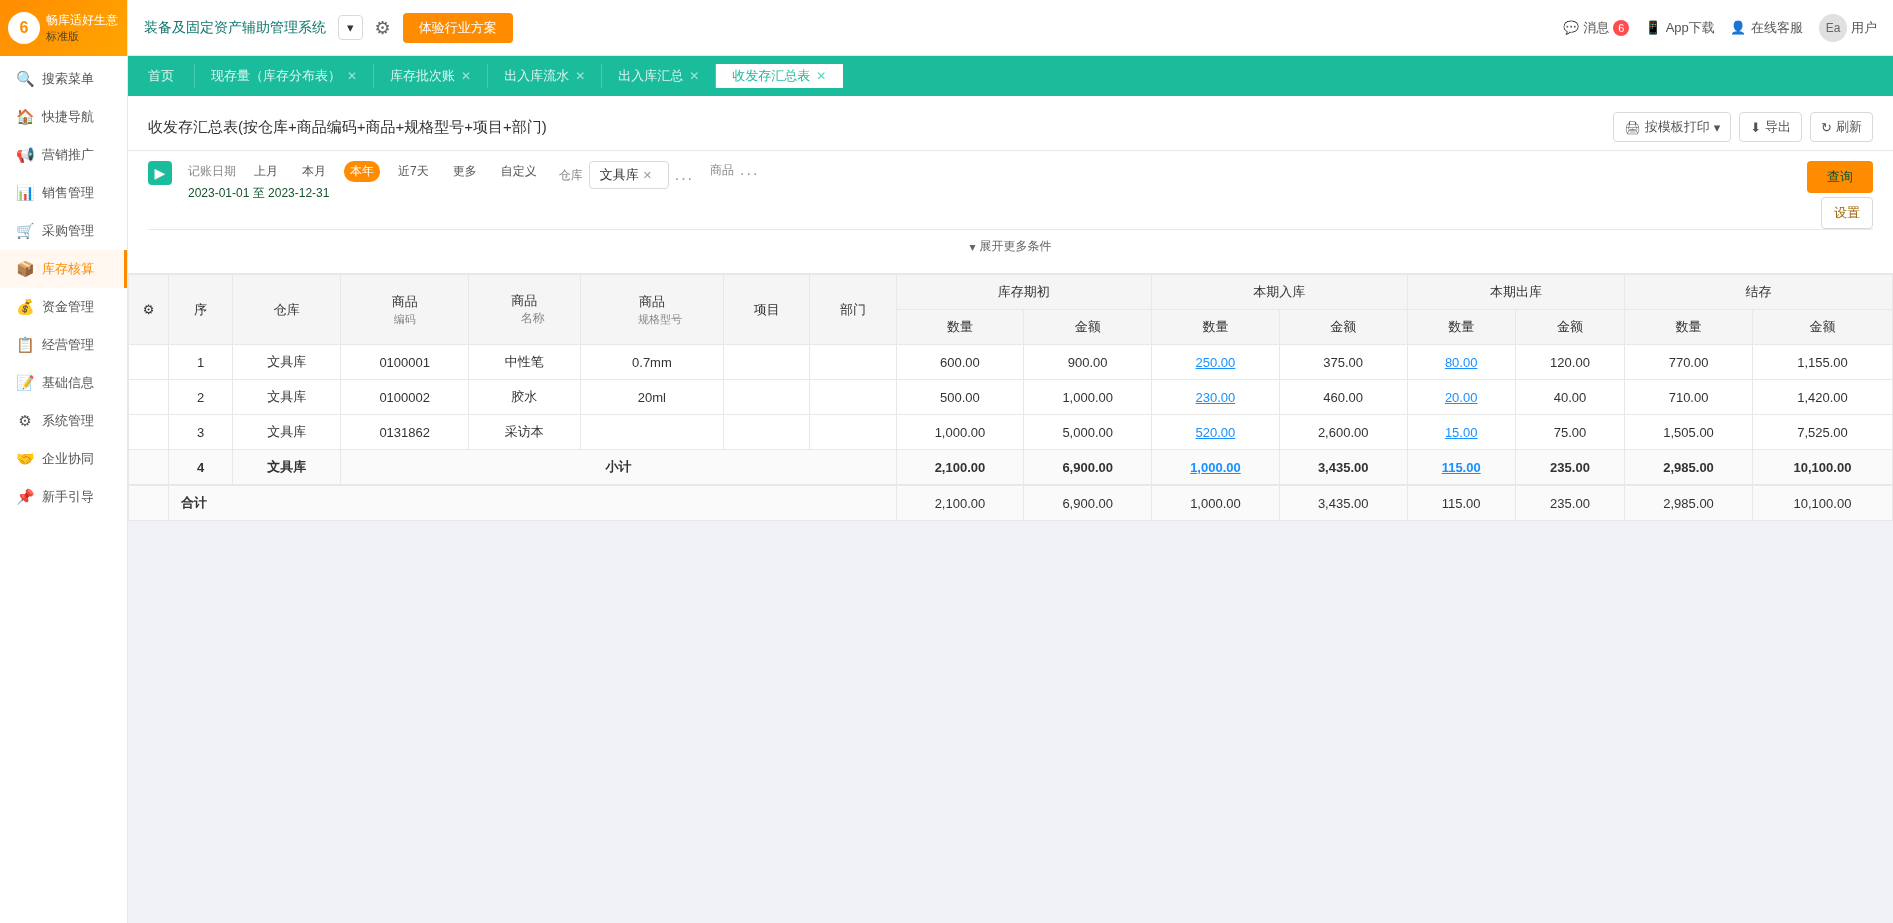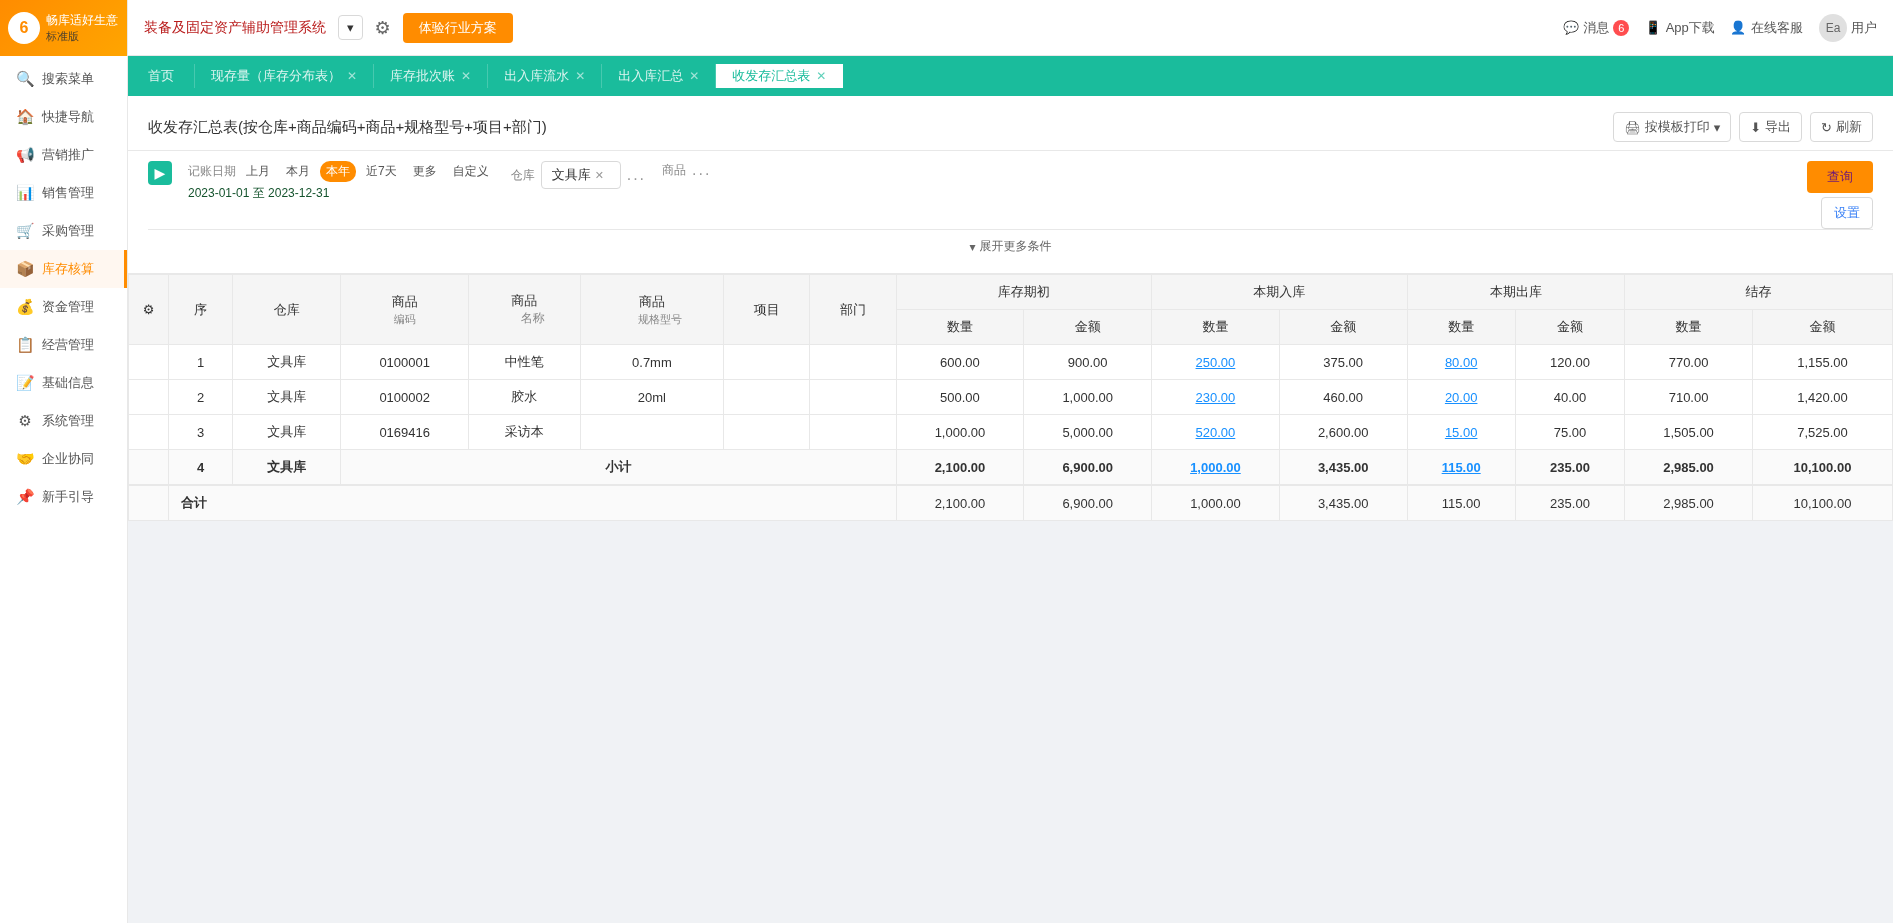--- a/index.html
+++ b/index.html
@@ -97,37 +97,37 @@
       border: 1px solid #d9d9d9; border-radius: 4px; cursor: pointer;
       background: #fff; font-size: 13px; color: #555;
     }
     .filter-arrow {
       width: 24px; height: 24px; background: #1abc9c; color: #fff;
       border-radius: 4px; display: flex; align-items: center; justify-content: center;
       cursor: pointer; font-size: 14px;
     }
     .date-btn {
       padding: 2px 6px; border-radius: 3px; cursor: pointer; font-size: 12px;
-      border: none; background: transparent; color: #555;
+      border: none; background: transparent; color: #555; margin-left: 8px;
     }
     .date-btn.active { background: #ff8c00; color: #fff; border-radius: 10px; }
     .date-range { font-size: 12px; color: #14532d; }
     .filter-warehouse-tag {
       display: flex; align-items: center; gap: 4px; padding: 4px 10px;
       border: 1px solid #d9d9d9; border-radius: 4px; background: #fff;
       font-size: 13px; min-width: 80px;
     }
     .tag-close { cursor: pointer; color: #999; font-size: 11px; }
     .tag-more { color: #999; cursor: pointer; font-size: 16px; letter-spacing: 2px; }
     .filter-query-btn {
-      background: #ff8c00; color: #701a75; border: none; border-radius: 4px;
+      background: #ff8c00; color: #14532d; border: none; border-radius: 4px;
       padding: 6px 20px; font-size: 13px; cursor: pointer; height: 32px;
     }
     .filter-set-btn {
-      background: #fff; color: #3b82f6; border: 1px solid #d9d9d9; border-radius: 4px;
+      background: #fff; color: #a16207; border: 1px solid #d9d9d9; border-radius: 4px;
       padding: 6px 12px; font-size: 13px; cursor: pointer; height: 32px;
     }
     .expand-conditions {
       display: flex; align-items: center; gap: 4px; justify-content: center;
       padding: 8px 0; cursor: pointer; color: #666; font-size: 12px;
       border-top: 1px solid #e8e8e8;
     }
 
     
     .table-section { padding: 0; }
@@ -212,21 +212,21 @@
     <span class="label">企业协同</span>
       </div>
       <div class="sidebar-item">
         <span class="icon">📌</span>
     <span class="label">新手引导</span>
       </div>
     </div>
 </div>
 
 <div class="topbar">
-  <span style="font-size:14px;color:#b91c1c;">装备及固定资产辅助管理系统</span>
+  <span style="font-size:14px;color:#0f766e;">装备及固定资产辅助管理系统</span>
   <div class="topbar-dropdown">
     <span>▾</span>
   </div>
   <span class="topbar-settings">⚙</span>
   <button class="topbar-btn">体验行业方案</button>
   <div class="topbar-actions">
     <div class="topbar-action-item">
       <span>💬</span>
       <span>消息</span>
       <span class="badge">6</span>
@@ -398,21 +398,21 @@
     <td>460.00</td>
     <td><span class="link-text">20.00</span></td>
     <td>40.00</td>
     <td>710.00</td>
     <td>1,420.00</td>
   </tr>
             <tr>
     <td></td>
     <td>3</td>
     <td>文具库</td>
-    <td>0169416</td>
+    <td>0131862</td>
     <td>采访本</td>
     <td></td>
     <td></td>
     <td></td>
     <td>1,000.00</td>
     <td>5,000.00</td>
     <td><span class="link-text">520.00</span></td>
     <td>2,600.00</td>
     <td><span class="link-text">15.00</span></td>
     <td>75.00</td>

